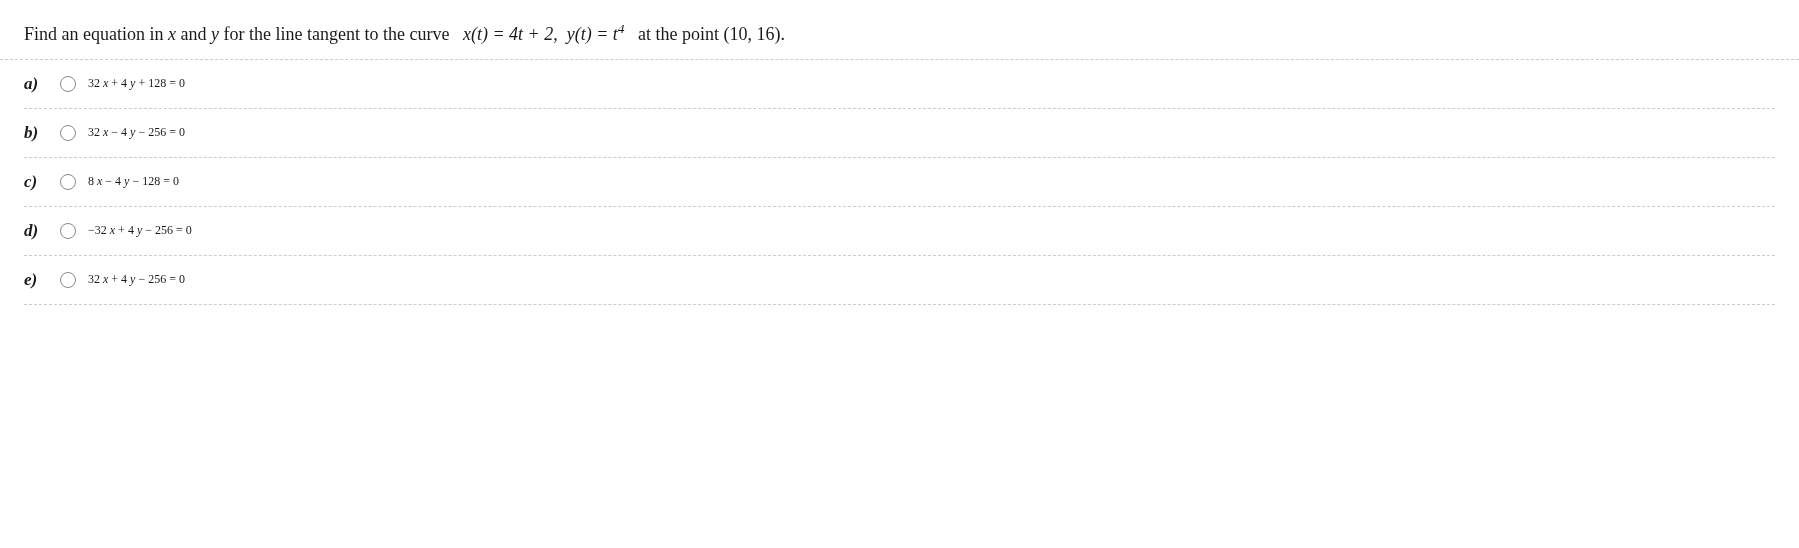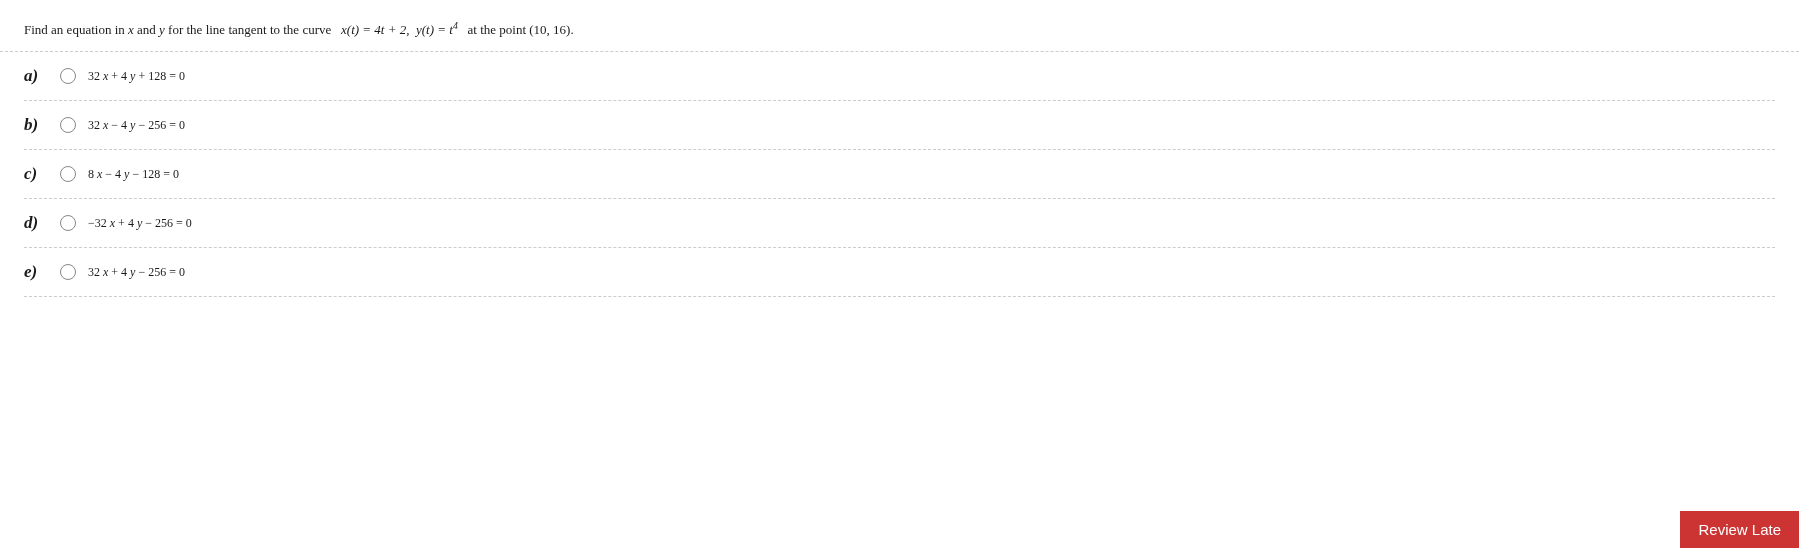--- a/index.html
+++ b/index.html
@@ -25,21 +25,21 @@
       height: 548px;
       position: relative;
     }
 
     .question-section {
       padding: 18px 24px 10px 24px;
       border-bottom: 1px dashed #cccccc;
     }
 
     .question-text {
-      font-size: 13px;
+      font-size: 18px;
       color: #1a1a1a;
       line-height: 1.6;
     }
 
     .options-container {
       padding: 0 24px;
     }
 
     .option-row {
       display: flex;
@@ -149,15 +149,14 @@
     <div class="option-row">
       <span class="option-label">e)</span>
       <div class="option-radio"></div>
       <span class="option-math">
         32 <span class="math">x</span> + 4 <span class="math">y</span> − 256 = 0
       </span>
     </div>
 
   </div>
 
-  <button class="review-late-btn">Review Late</button>
 
 </div>
 
 </body></html>

